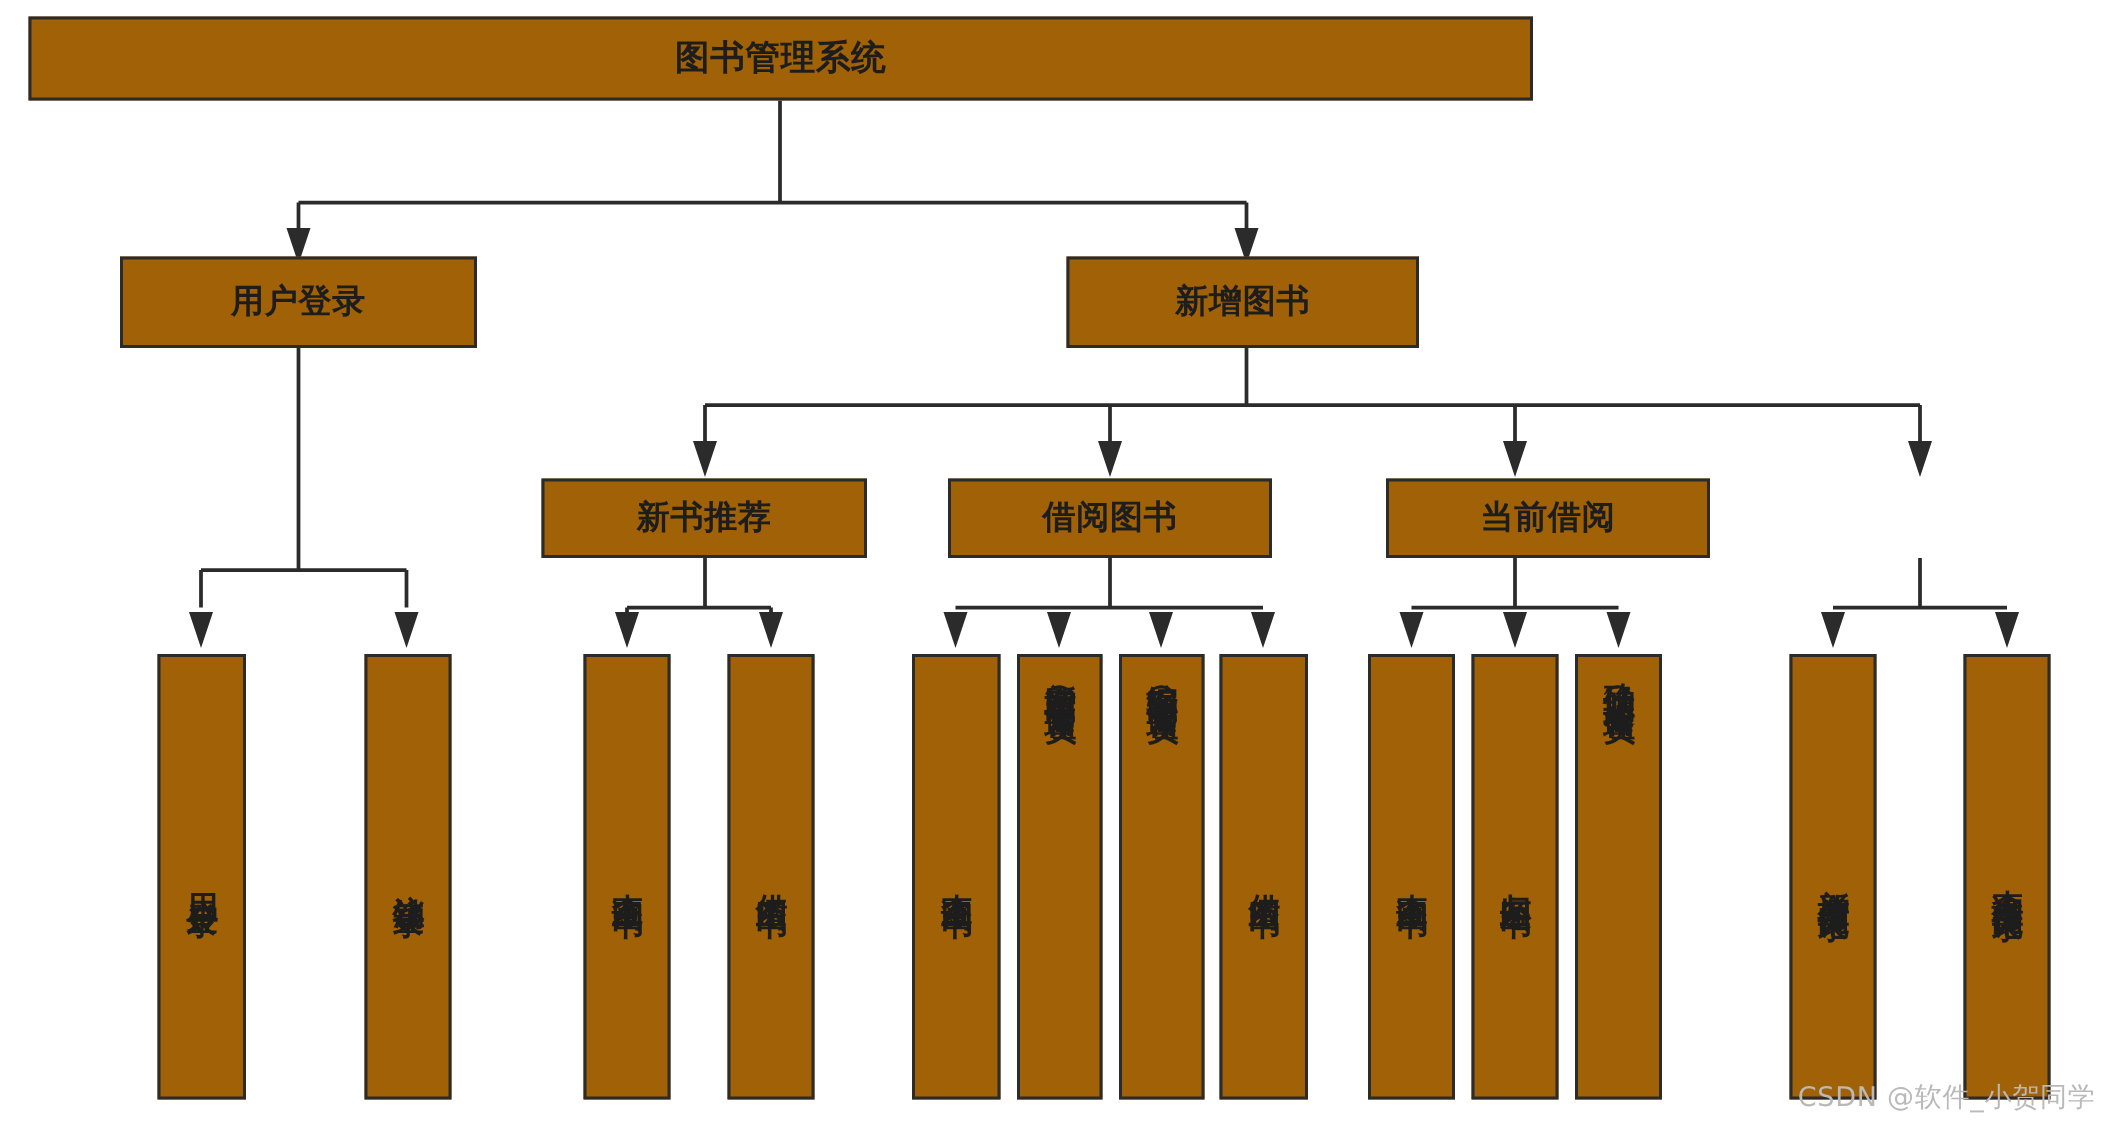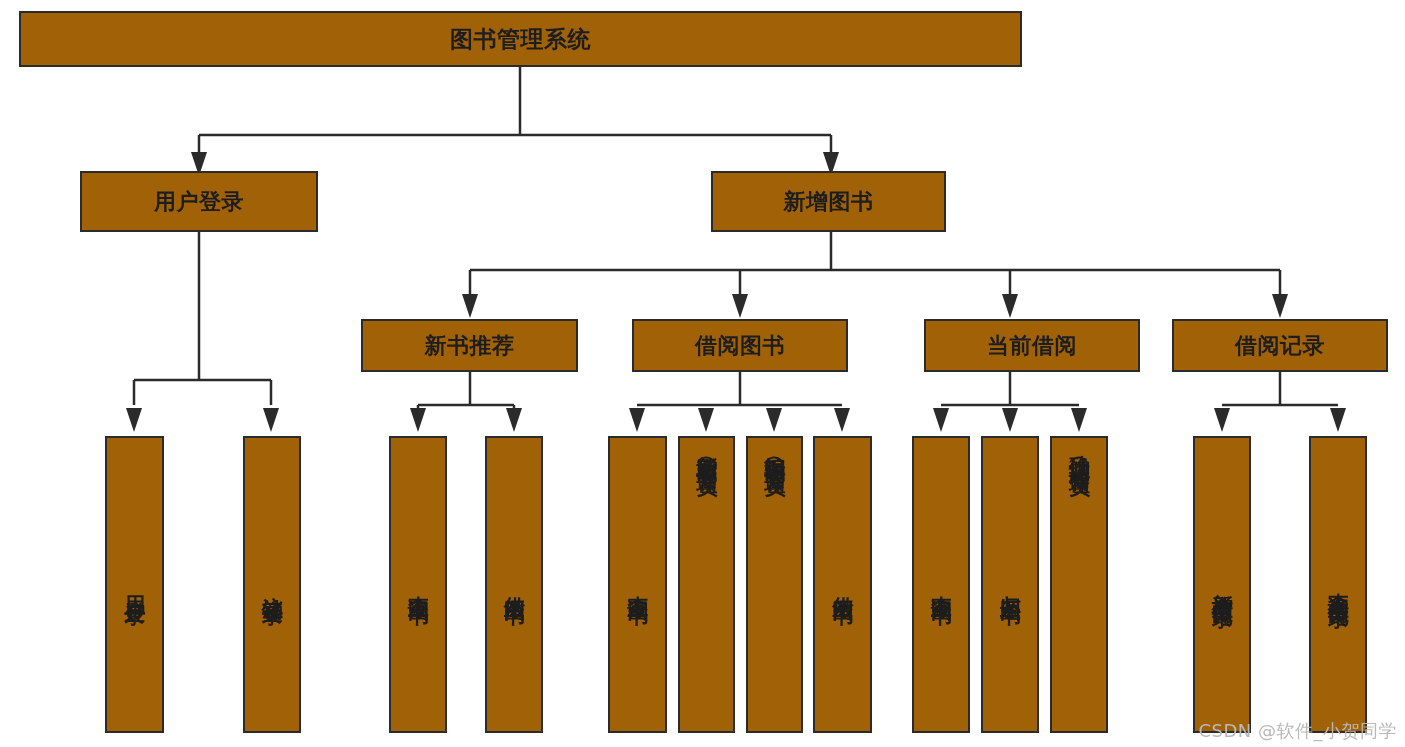--- a/index.html
+++ b/index.html
@@ -152,23 +152,20 @@
 
   <div class="node" style="left:361px; top:319px; width:217px; height:53px;">
     <span class="label">新书推荐</span>
   </div>
   <div class="node" style="left:632px; top:319px; width:216px; height:53px;">
     <span class="label">借阅图书</span>
   </div>
   <div class="node" style="left:924px; top:319px; width:216px; height:53px;">
     <span class="label">当前借阅</span>
   </div>
-  <div class="node" style="left:1172px; top:319px; width:216px; height:53px;">
-    <span class="label">借阅记录</span>
-  </div>
 
   <div class="node leaf center" style="left:105px; top:436px; width:59px; height:297px;">
     <span class="label">用户登录</span>
   </div>
   <div class="node leaf center" style="left:243px; top:436px; width:58px; height:297px;">
     <span class="label">注销登录</span>
   </div>
 
   <div class="node leaf center" style="left:389px; top:436px; width:58px; height:297px;">
     <span class="label">查询图书</span>

